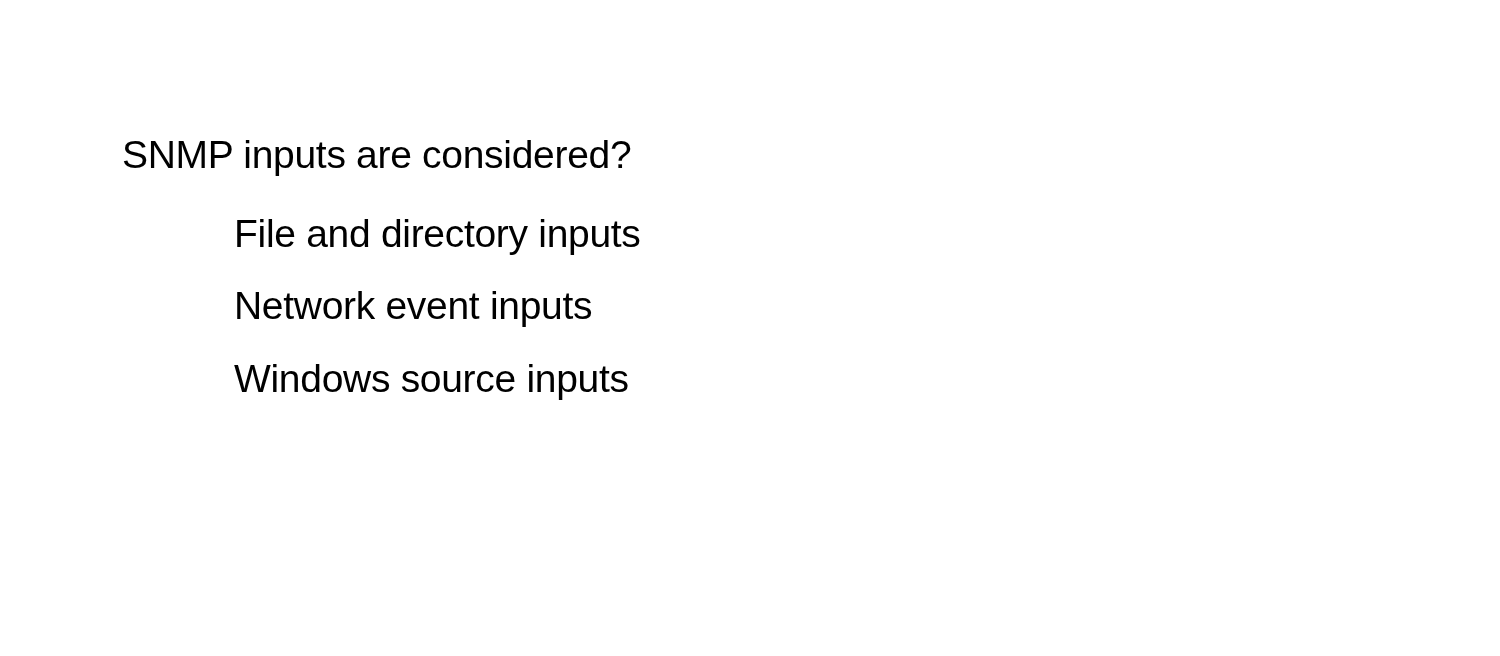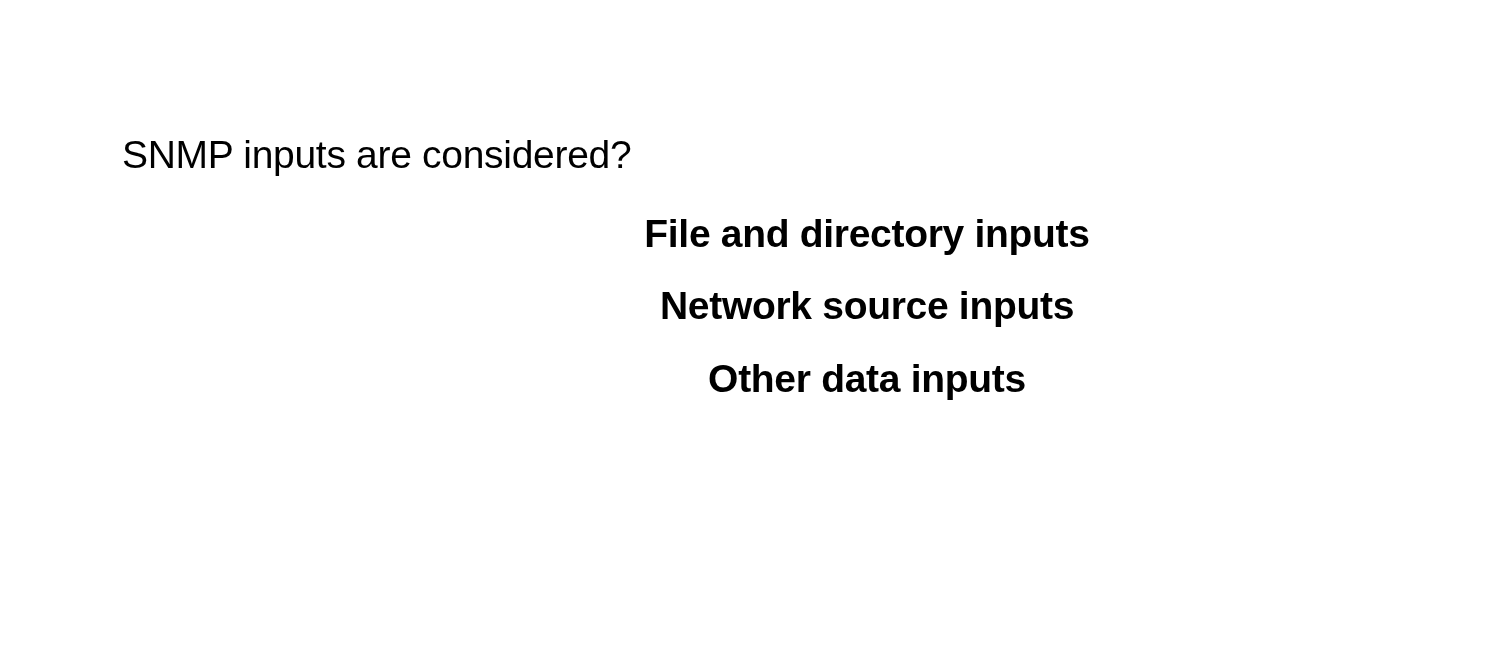--- a/index.html
+++ b/index.html
@@ -21,29 +21,28 @@
       font-weight: 400;
       line-height: 1.3;
       margin-bottom: 28px;
       letter-spacing: -0.3px;
     }
     .options {
       padding-left: 96px;
     }
     .option {
       font-size: 39px;
-      font-weight: 700;
+      font-weight: 400;
       line-height: 1.3;
       margin-bottom: 22px;
       letter-spacing: -0.3px;
-      text-align: center;
     }
   </style>
 </head>
 <body>
 
 <div class="question">SNMP inputs are considered?</div>
 
 <div class="options">
   <div class="option">File and directory inputs</div>
-  <div class="option">Network source inputs</div>
-  <div class="option">Other data inputs</div>
+  <div class="option">Network event inputs</div>
+  <div class="option">Windows source inputs</div>
 </div>
 
 </body></html>

